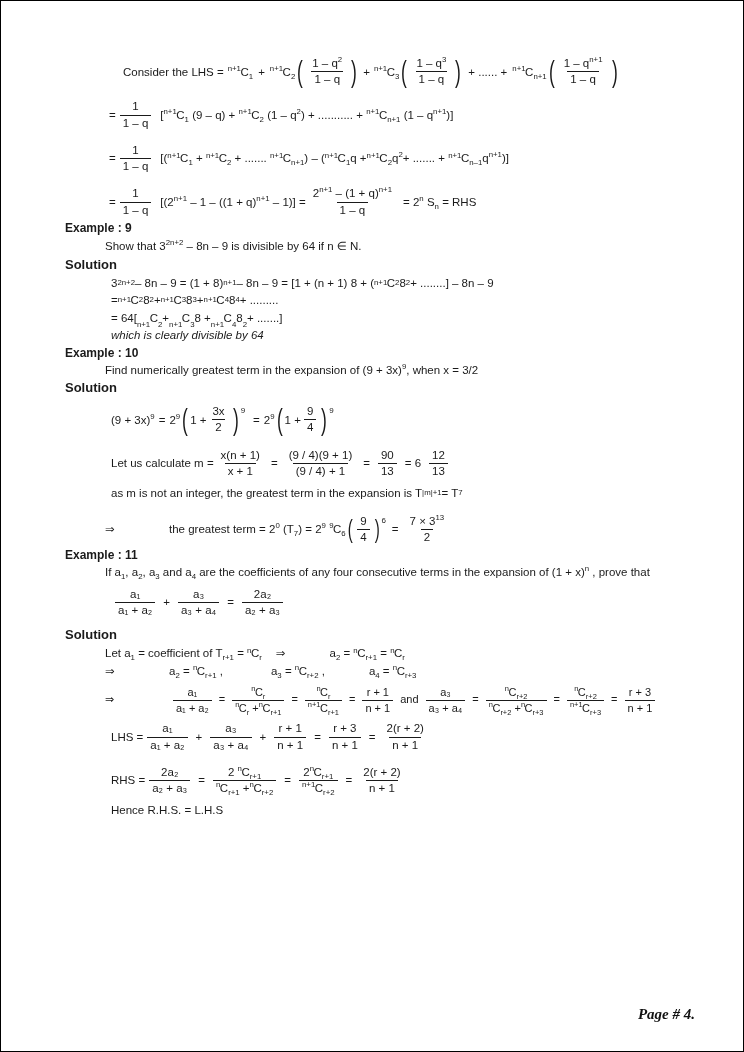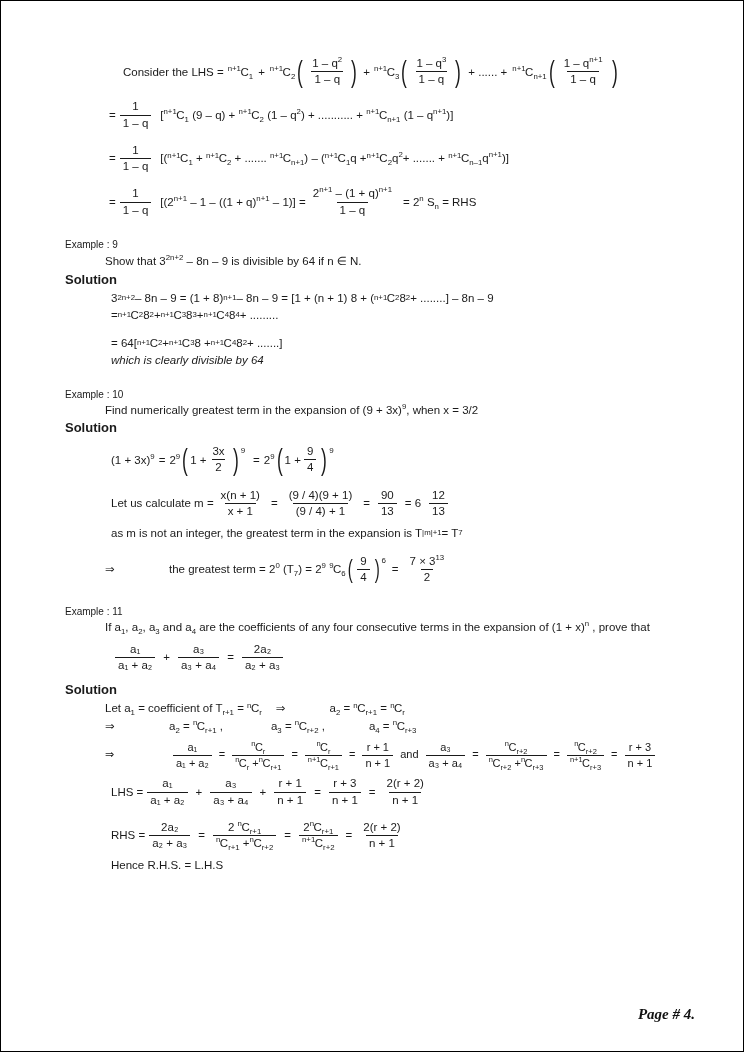--- a/index.html
+++ b/index.html
@@ -83,23 +83,23 @@
   .bigparen > .inner { display: inline-flex; align-items: center; }
   .bigparen > .psup {
     align-self: flex-start;
     font-size: 8px;
     margin-left: 0px;
     margin-top: 1px;
   }
 
   
   .example-head {
-    font-size: 10px;
-    font-weight: normal;
-    margin-top: 22px;
+    font-size: 12px;
+    font-weight: bold;
+    margin-top: 4px;
     margin-bottom: 4px;
   }
   .solution-head {
     font-size: 13px;
     font-weight: bold;
     margin-top: 4px;
     margin-bottom: 2px;
   }
   .statement {
     font-size: 11.5px;
@@ -307,21 +307,21 @@
           <sup>3</sup>
           <span> +</span>
           <span class="pre">n+1</span>
           <span>C</span>
           <sup>4</sup>
           <span> 8</span>
           <sup>4</sup>
           <span> + .........</span>
       </div>
 
-      <div class="mathline indent2" style="margin-top:13px;">
+      <div class="mathline indent2" style="margin-top:3px;align-items:flex-end;">
         <span>= 64[</span>
           <span class="pre">n+1</span>
           <span>C</span>
           <sub>2</sub>
           <span> +</span>
           <span class="pre">n+1</span>
           <span>C</span>
           <sub>3</sub>
           <span> 8 +</span>
           <span class="pre">n+1</span>
@@ -338,21 +338,21 @@
     <div>
       <div class="example-head">Example : 10</div>
       <div class="statement">
         <span>Find numerically greatest term in the expansion of (9 + 3x)</span><sup>9</sup><span>, when x = 3/2</span>
       </div>
       <div class="solution-head">Solution</div>
 
       <div class="spacer-sm"></div>
 
       <div class="mathline indent2">
-        <span><span>(1 + 3x)</span><sup>9</sup></span>
+        <span><span>(9 + 3x)</span><sup>9</sup></span>
         <span style="width:4px"></span>
           <span>=</span>
           <span style="width:4px"></span>
         <span><span>2</span><sup>9</sup></span>
         <span class="bigparen">
           <span class="pl">(</span>
           <span class="inner">
             <span>1 +</span>
             <span class="frac tight">
               <span class="num">3x</span>

